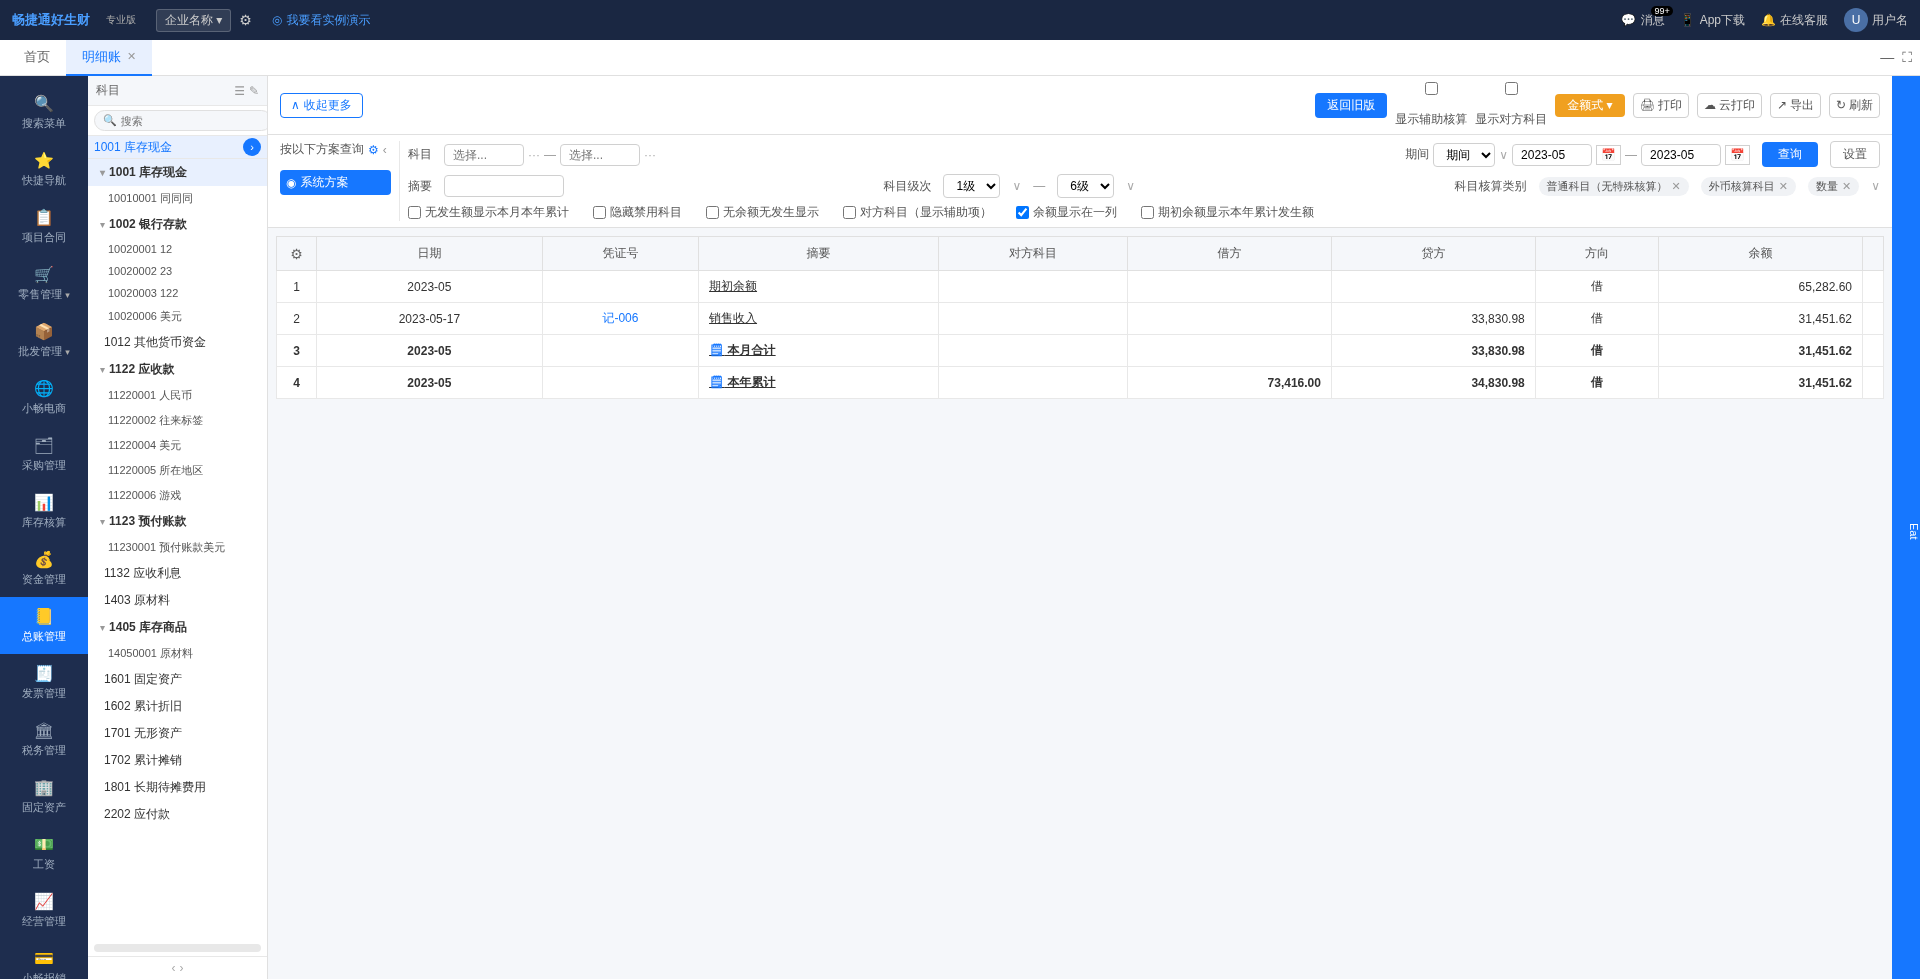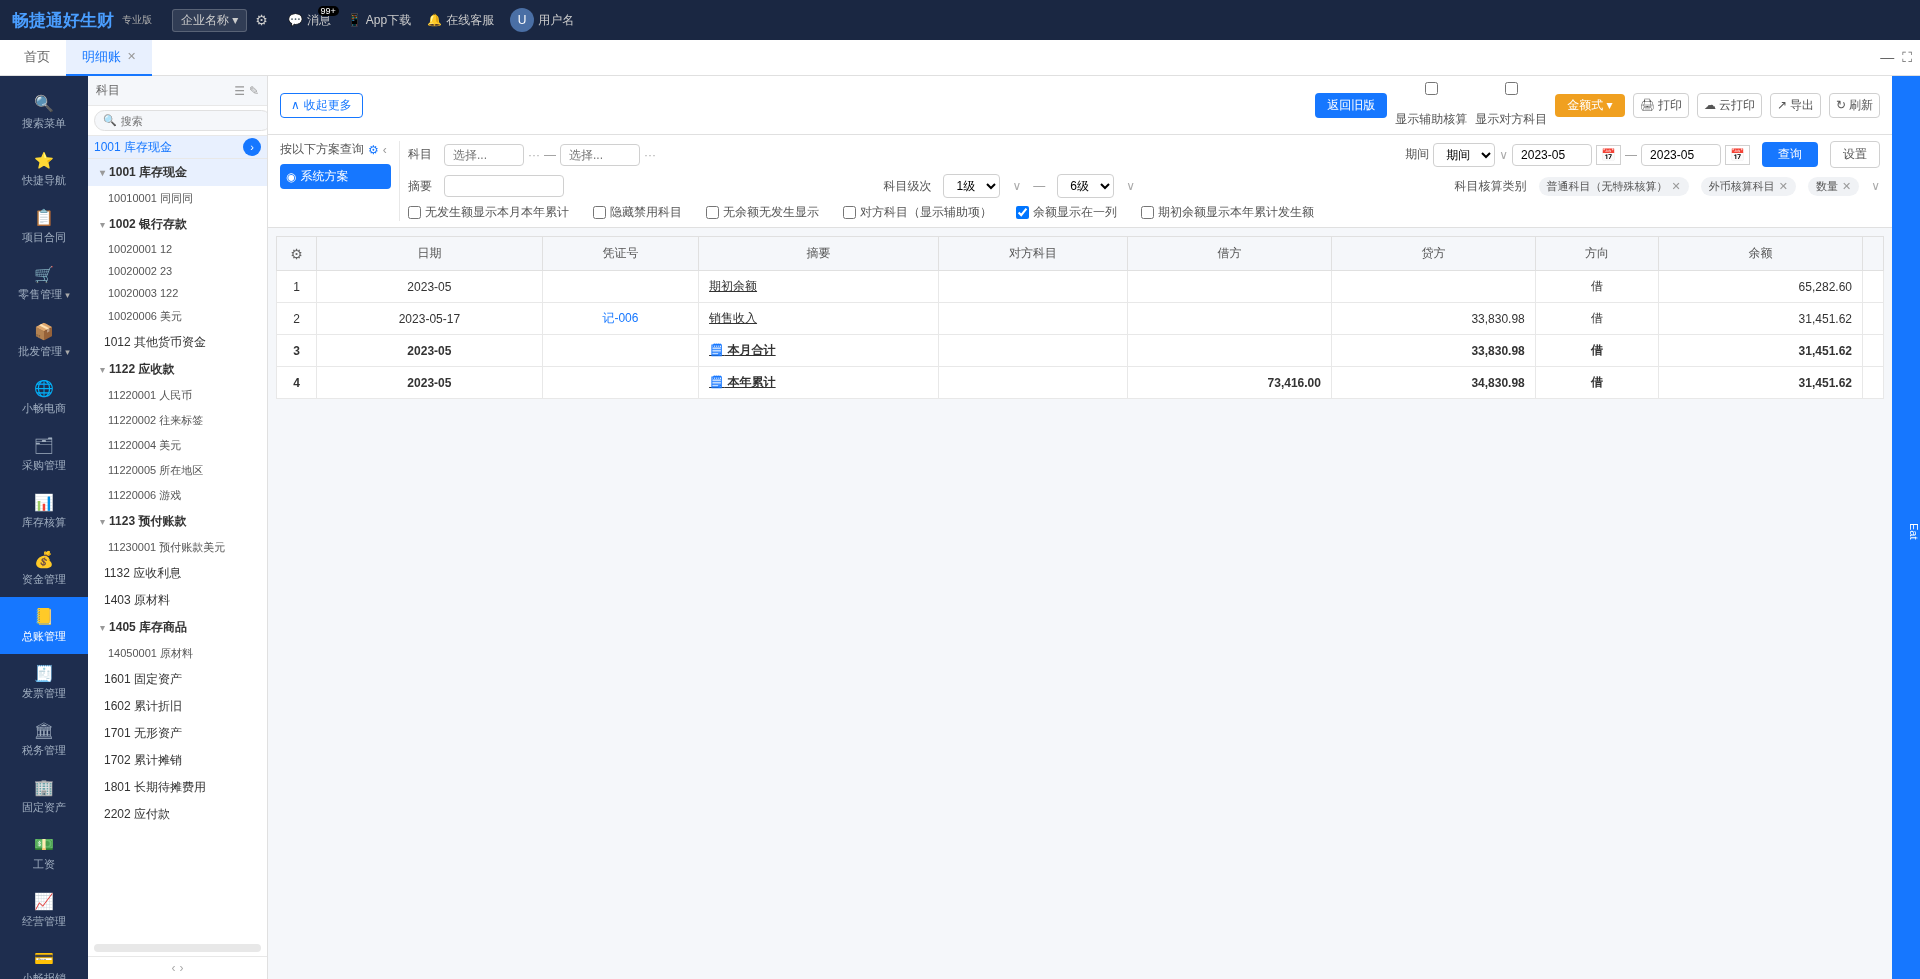--- a/index.html
+++ b/index.html
@@ -1,20 +1,20 @@
 <!DOCTYPE html>
 <html><head>
   <meta charset="utf-8">
   <style>
     * { box-sizing: border-box; margin: 0; padding: 0; }
     body { font-family: 'Microsoft YaHei', Arial, sans-serif; font-size: 12px; background: #f0f2f5; color: #333; overflow: hidden; height: 979px; }
 
     
     .topbar { display: flex; align-items: center; background: #1a2742; height: 40px; padding: 0 12px; color: #ccc; }
-    .topbar-logo { color: #4a9eff; font-size: 17px; font-weight: bold; margin-right: 8px; }
+    .topbar-logo { color: #4a9eff; font-size: 13px; font-weight: bold; margin-right: 16px; }
     .topbar-logo-sub { font-size: 10px; color: #aaa; margin-right: 20px; }
     .topbar-dropdown { background: rgba(255,255,255,0.1); border: 1px solid rgba(255,255,255,0.2); border-radius: 3px; padding: 2px 8px; color: #ccc; font-size: 12px; cursor: pointer; margin-right: 8px; }
     .topbar-gear { color: #ccc; margin-right: 20px; cursor: pointer; font-size: 14px; }
     .topbar-demo { color: #4a9eff; cursor: pointer; font-size: 12px; flex: 1; }
     .topbar-right { display: flex; align-items: center; gap: 16px; }
     .topbar-badge { position: relative; }
     .topbar-badge-count { position: absolute; top: -6px; right: -8px; background: #000000; color: white; font-size: 9px; border-radius: 8px; padding: 0 3px; min-width: 16px; text-align: center; }
     .topbar-icon-text { display: flex; align-items: center; gap: 4px; color: #ccc; cursor: pointer; font-size: 12px; }
 
     
@@ -100,20 +100,23 @@
 </head>
 <body>
 
 <div class="topbar">
   <span class="topbar-logo">畅捷通好生财</span>
   <span class="topbar-logo-sub">专业版</span>
   <div class="topbar-dropdown">
     <span>企业名称</span> ▾
   </div>
   <span class="topbar-gear">⚙</span>
+  <span class="topbar-demo">
+    <span style="margin-right:4px;">◎</span><span>我要看实例演示</span>
+  </span>
   <div class="topbar-right">
     <div class="topbar-badge topbar-icon-text">
       <span>💬</span>
       <span>消息</span>
       <span class="topbar-badge-count">99+</span>
     </div>
     <div class="topbar-icon-text">
       <span>📱</span>
       <span>App下载</span>
     </div>
@@ -398,21 +401,21 @@
           <span>↻</span>
           <span>刷新</span>
         </button>
       </div>
     </div>
 
     <div class="filter-area">
       <div style="display:flex;gap:8px;">
 
         <div style="width:120px;border-right:1px solid #e8e8e8;padding-right:8px;flex-shrink:0;">
-          <div style="display:flex;align-items:center;gap:4px;margin-bottom:6px;">
+          <div style="display:flex;align-items:center;gap:4px;margin-bottom:12px;">
             <span style="color:#555;font-size:12px;">按以下方案查询</span>
             <span style="cursor:pointer;color:#1677ff;">⚙</span>
             <span style="cursor:pointer;color:#999;">‹</span>
           </div>
           <div style="display:flex;align-items:center;gap:4px;padding:4px 6px;background:#1677ff;border-radius:4px;cursor:pointer;">
             <span style="color:white;font-size:12px;">◉</span>
             <span style="color:white;font-size:12px;">系统方案</span>
           </div>
         </div>
 

